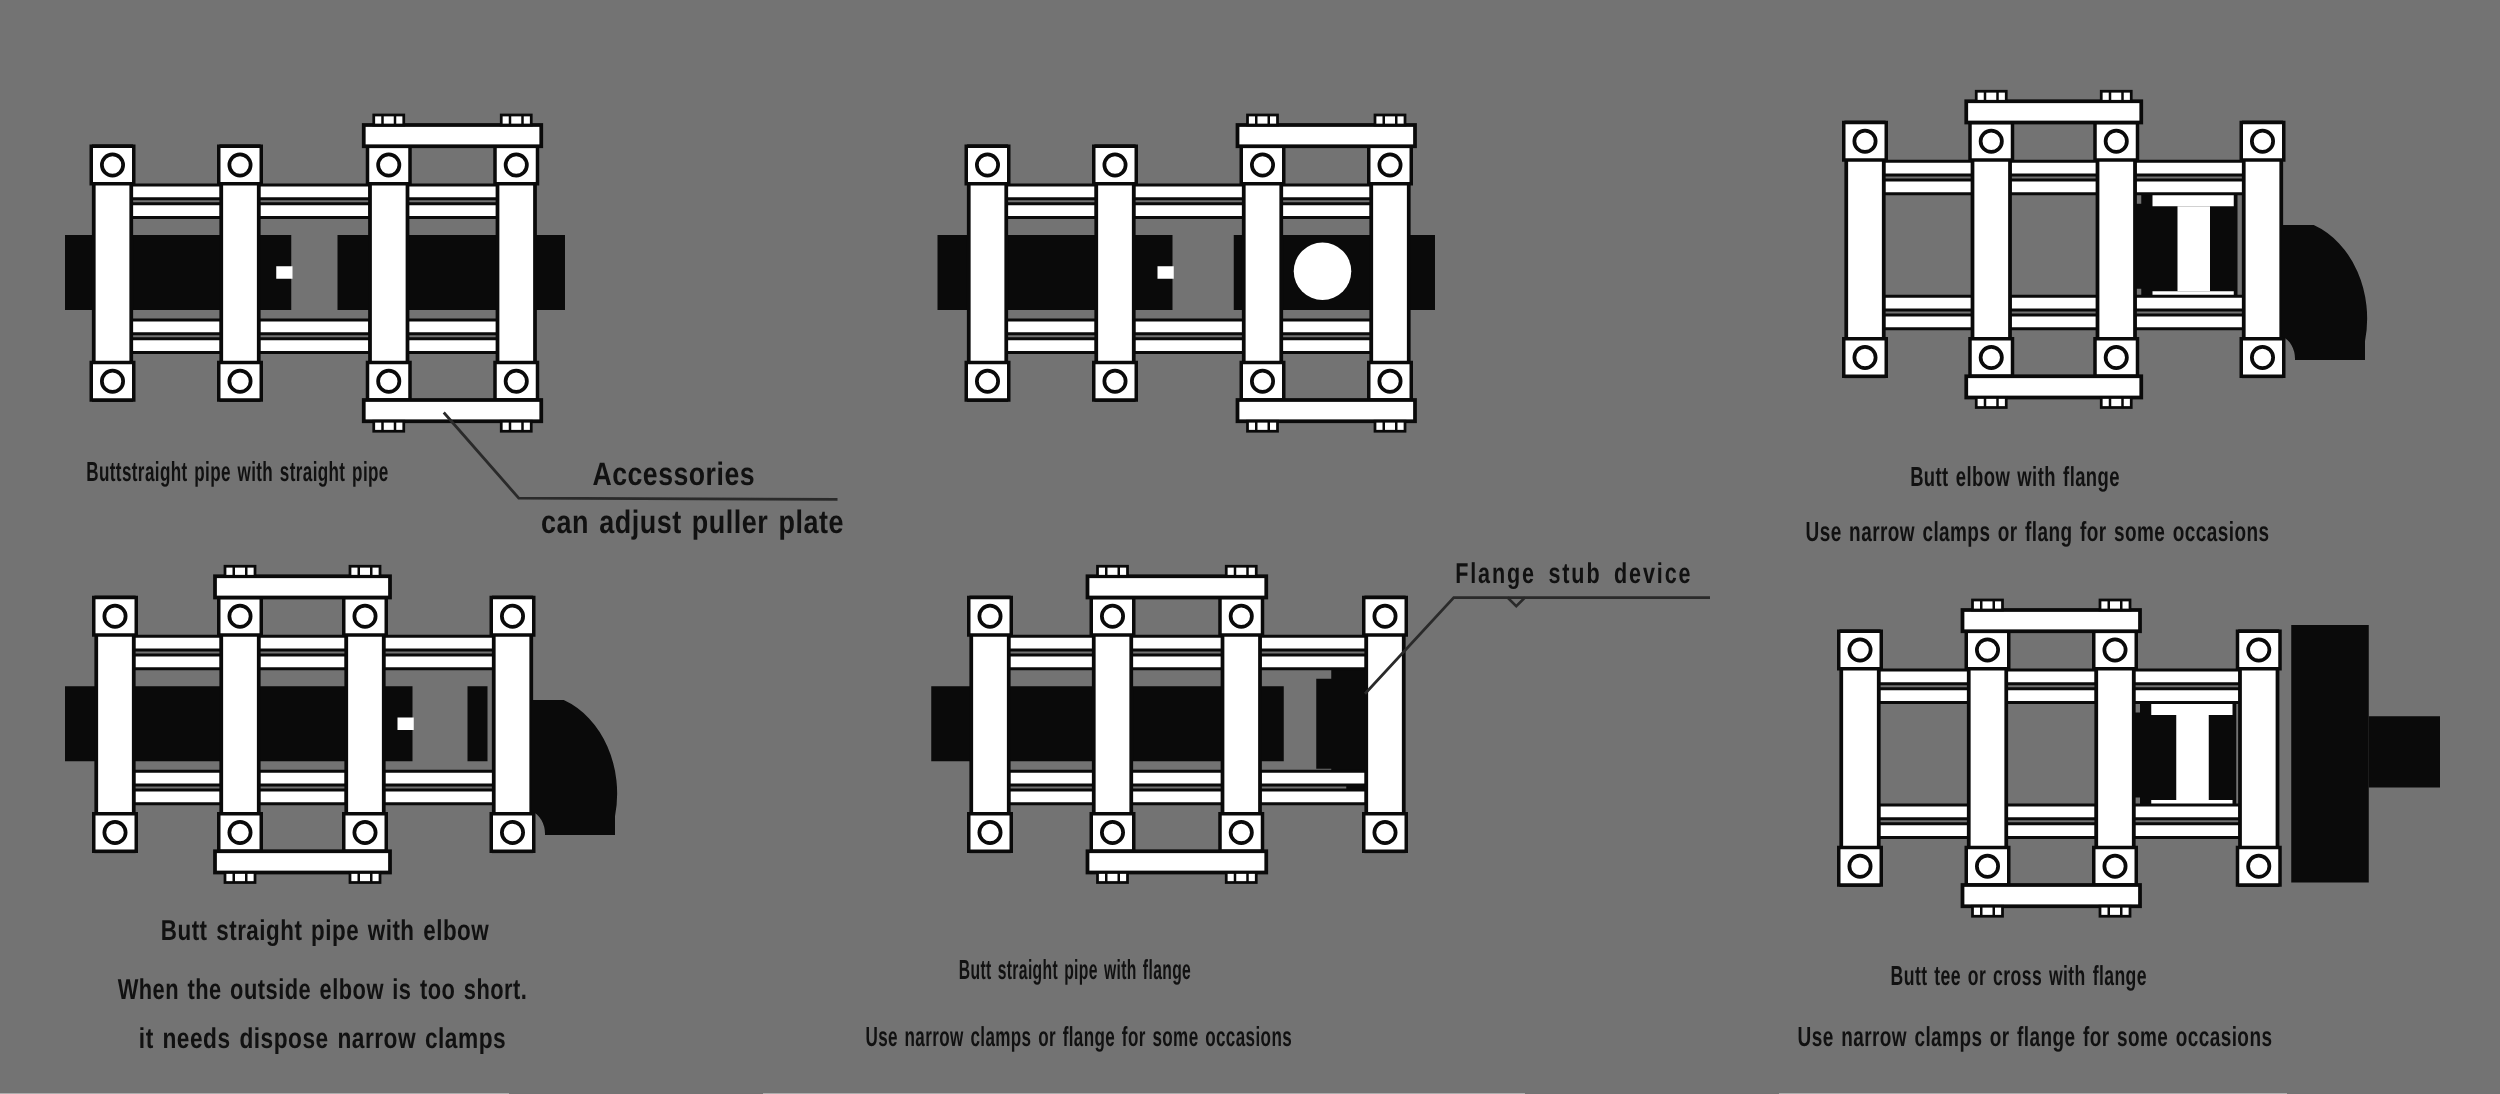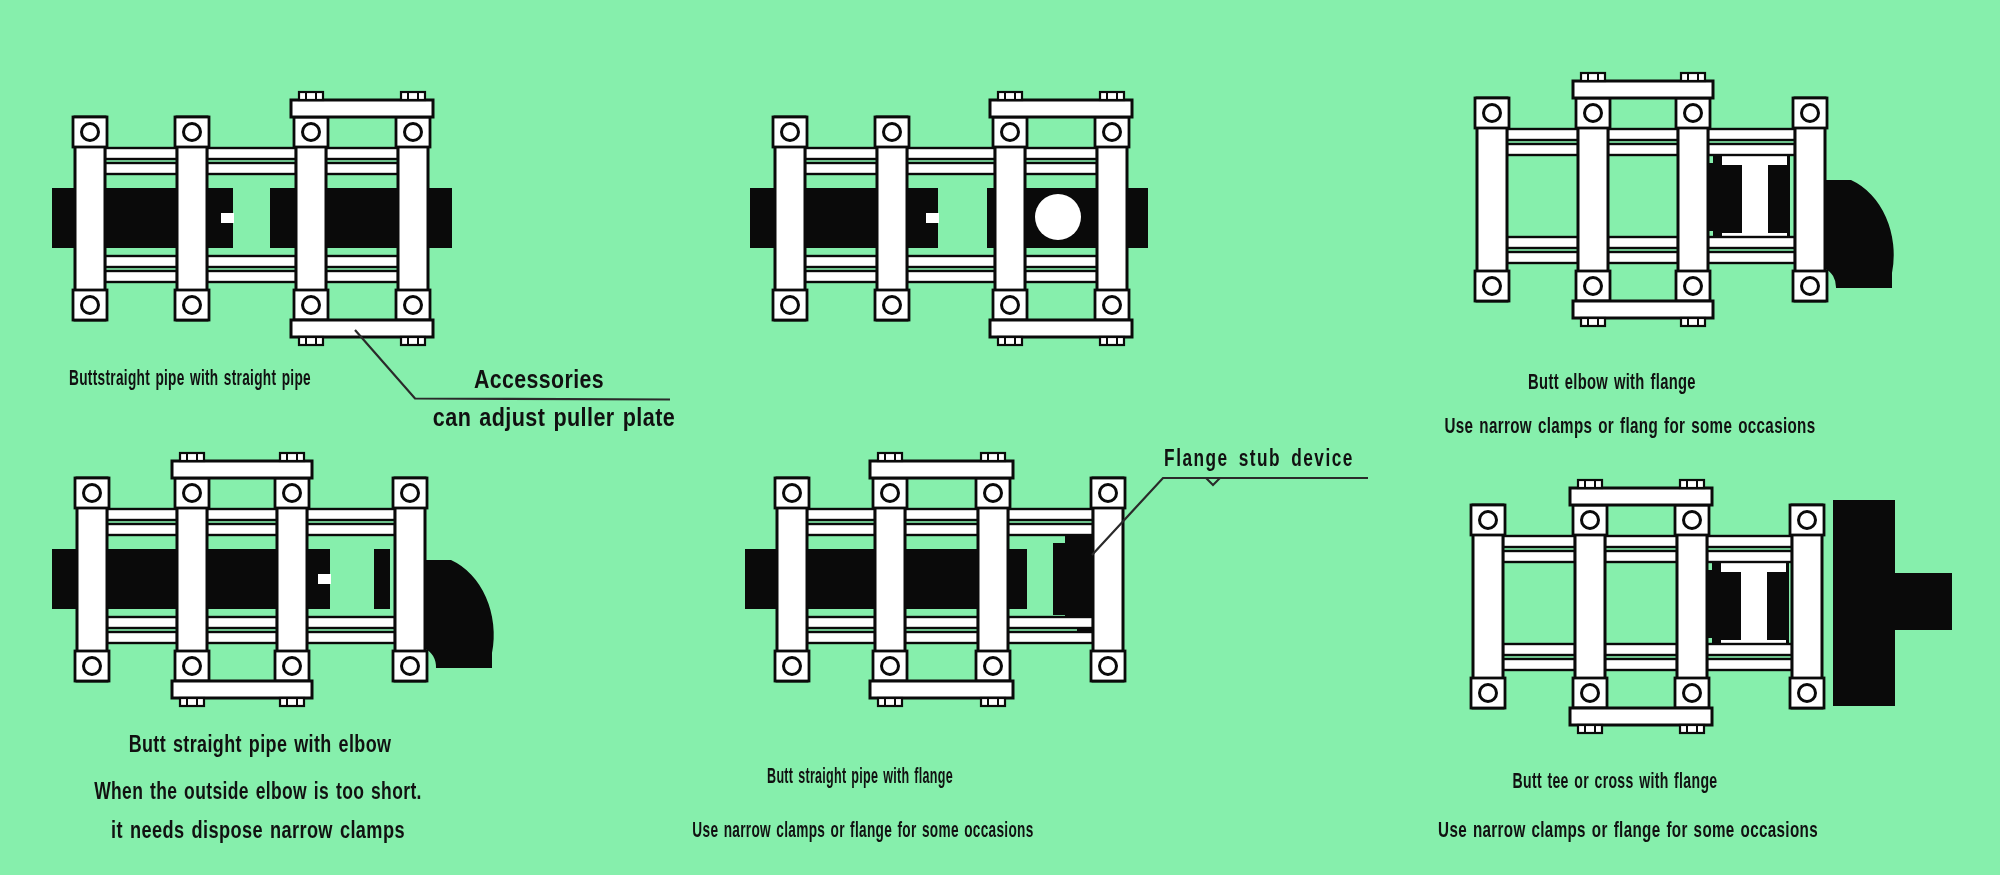--- a/index.html
+++ b/index.html
@@ -1,17 +1,17 @@
 <!DOCTYPE html>
 <html><head>
 <meta charset="utf-8">
 <style>
   html,body{margin:0;padding:0;background:#ffffff;}
   .page{
-    position:relative; width:2000px; height:875px; background:#86efac;
+    position:relative; width:2000px; height:875px; background:#737373;
     font-family:"Liberation Sans", sans-serif; overflow:hidden;
   }
   svg.fig{position:absolute;}
   svg.overlay{position:absolute; left:0; top:0; z-index:10; pointer-events:none;}
   .cap{
     position:absolute; white-space:nowrap; color:#111; font-weight:bold;
     transform-origin:center; line-height:1.1; z-index:5;
     letter-spacing:0.5px; word-spacing:2px;
   }
 </style>

